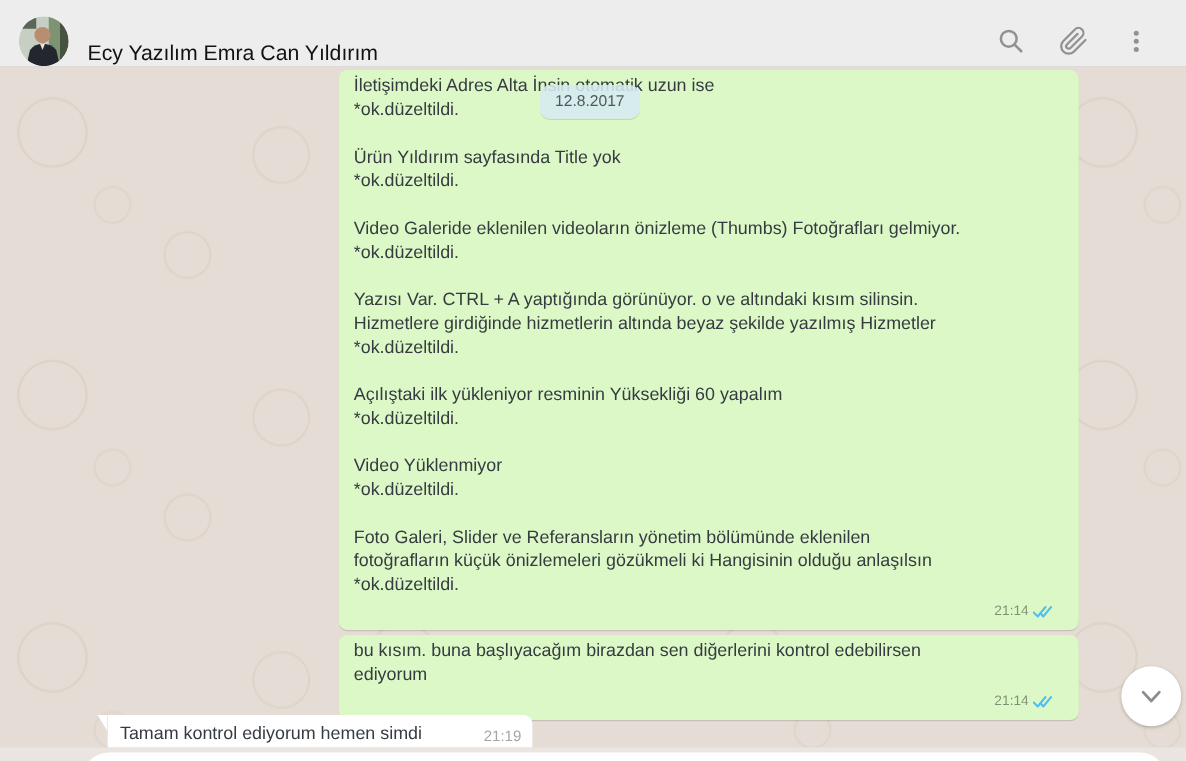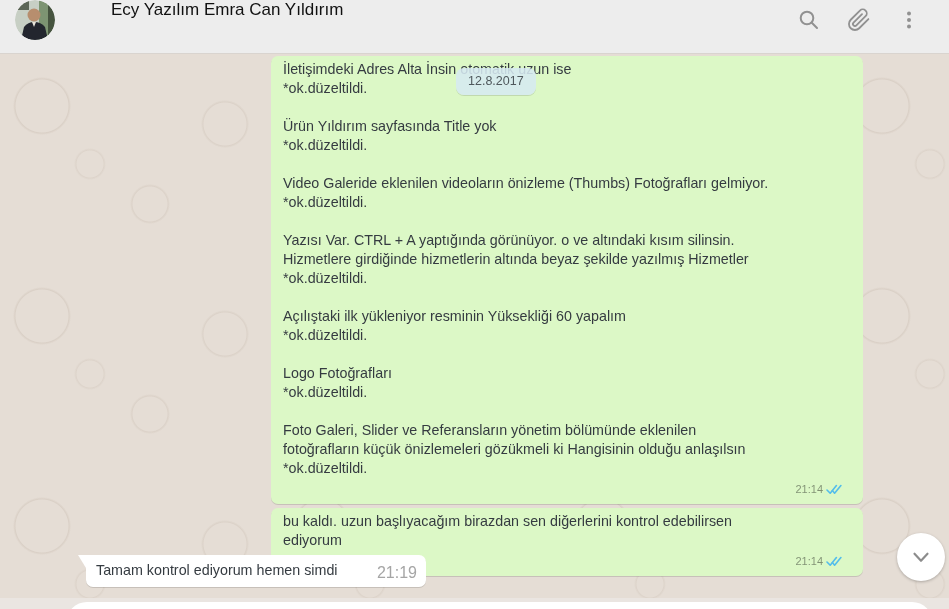--- a/index.html
+++ b/index.html
@@ -3,23 +3,22 @@
 <meta charset="utf-8">
 <style>
   * { margin:0; padding:0; box-sizing:border-box; }
   html,body { width:949px; height:609px; overflow:hidden; }
   body { font-family:"Liberation Sans", sans-serif; }
   .app { position:relative; width:949px; height:609px; overflow:hidden; background:#e5ddd5; }
 
   
   .header {
     position:relative; height:54px; background:#ededed;
-    display:flex; align-items:flex-start; padding:0 20px 0 15px;
+    display:flex; align-items:flex-end; padding:0 20px 0 15px;
     border-bottom:1px solid #d9d4cf;
-    gap:41px;
   }
   .avatar { width:40px; height:40px; border-radius:50%; overflow:hidden; flex:0 0 40px; cursor:pointer; }
   .header-title { margin-left:15px; font-size:17px; color:#111111; font-weight:400; flex:1 1 auto;
     white-space:nowrap; overflow:hidden; }
   .header-actions { display:flex; align-items:center; gap:10px; }
   .icon-btn { width:40px; height:40px; display:flex; align-items:center; justify-content:center;
     border-radius:50%; cursor:pointer; background:transparent; border:none; }
 
   
   .chat {
@@ -40,33 +39,33 @@
     color:#353b41; font-size:14.3px; line-height:19px;
   }
   .bubble-out + .bubble-out { margin-top:4px; }
   .para { margin-bottom:19px; }
   .para:last-of-type { margin-bottom:0; }
   .line { white-space:nowrap; overflow:hidden; }
   .meta { position:absolute; right:21px; bottom:5px; display:flex; align-items:center; gap:3px;text-align:center; }
   .time-out { font-size:11px; color:rgba(0,0,0,0.42); }
 
   .bubble-in {
-    position:absolute; left:86px; top:501px; width:340px; background:#ffffff; border-radius:0 7px 7px 7px;
+    position:absolute; left:86px; top:518px; width:340px; background:#ffffff; border-radius:0 7px 7px 7px;
     padding:6px 9px 7px 10px; box-shadow:0 1px .5px rgba(0,0,0,0.13);
     color:#353b41; font-size:14.3px; line-height:19px;
     display:flex; align-items:flex-end;
   }
   .bubble-in::before {
     content:""; position:absolute; left:-8px; top:0; width:8px; height:13px;
     background:#ffffff; clip-path:polygon(100% 0, 0 0, 100% 100%);
   }
-  .time-in { font-size:16px; color:#a5a5a5; margin-left:auto; padding-left:12px; position:relative; top:2px;text-align:center; }
+  .time-in { font-size:12px; color:#a5a5a5; margin-left:auto; padding-left:12px; position:relative; top:2px;text-align:center; }
 
   .date-badge {
-    position:absolute; left:456px; top:14px;
+    position:absolute; left:432px; top:14px;
     background:rgba(214,233,241,0.88); color:#4f585c;
     font-size:12.5px; padding:6px 12px 7px 12px; border-radius:8px;
     box-shadow:0 1px .5px rgba(0,0,0,0.12); cursor:default;
   }
 
   .scroll-down {
     position:absolute; left:897px; top:479px; width:48px; height:48px; border-radius:50%;
     background:#ffffff; border:none; box-shadow:0 1px 3px rgba(0,0,0,0.25);
     display:flex; align-items:center; justify-content:center; cursor:pointer;
   }
@@ -145,40 +144,40 @@
         <div class="para">
           <div class="line">Yazısı Var. CTRL + A yaptığında görünüyor. o ve altındaki kısım silinsin.</div>
           <div class="line">Hizmetlere girdiğinde hizmetlerin altında beyaz şekilde yazılmış Hizmetler</div>
           <div class="line">*ok.düzeltildi.</div>
         </div>
         <div class="para">
           <div class="line">Açılıştaki ilk yükleniyor resminin Yüksekliği 60 yapalım</div>
           <div class="line">*ok.düzeltildi.</div>
         </div>
         <div class="para">
-          <div class="line">Logo Fotoğrafları</div>
+          <div class="line">Video Yüklenmiyor</div>
           <div class="line">*ok.düzeltildi.</div>
         </div>
         <div class="para">
           <div class="line">Foto Galeri, Slider ve Referansların yönetim bölümünde eklenilen</div>
           <div class="line">fotoğrafların küçük önizlemeleri gözükmeli ki Hangisinin olduğu anlaşılsın</div>
           <div class="line">*ok.düzeltildi.</div>
         </div>
         <div class="meta">
           <span class="time-out">21:14</span>
           <svg width="16" height="11" viewBox="0 0 16 11">
             <polyline points="1,6 4.2,9.2 10.4,1.6" fill="none" stroke="#53bdeb" stroke-width="1.6" stroke-linecap="round" stroke-linejoin="round"></polyline>
             <polyline points="6.4,6.6 8.6,9.2 14.9,1.6" fill="none" stroke="#53bdeb" stroke-width="1.6" stroke-linecap="round" stroke-linejoin="round"></polyline>
           </svg>
         </div>
       </div>
 
       <div class="bubble-out">
         <div class="para">
-          <div class="line">bu kaldı. uzun başlıyacağım birazdan sen diğerlerini kontrol edebilirsen</div>
+          <div class="line">bu kısım. buna başlıyacağım birazdan sen diğerlerini kontrol edebilirsen</div>
           <div class="line">ediyorum</div>
         </div>
         <div class="meta">
           <span class="time-out">21:14</span>
           <svg width="16" height="11" viewBox="0 0 16 11">
             <polyline points="1,6 4.2,9.2 10.4,1.6" fill="none" stroke="#53bdeb" stroke-width="1.6" stroke-linecap="round" stroke-linejoin="round"></polyline>
             <polyline points="6.4,6.6 8.6,9.2 14.9,1.6" fill="none" stroke="#53bdeb" stroke-width="1.6" stroke-linecap="round" stroke-linejoin="round"></polyline>
           </svg>
         </div>
       </div>

